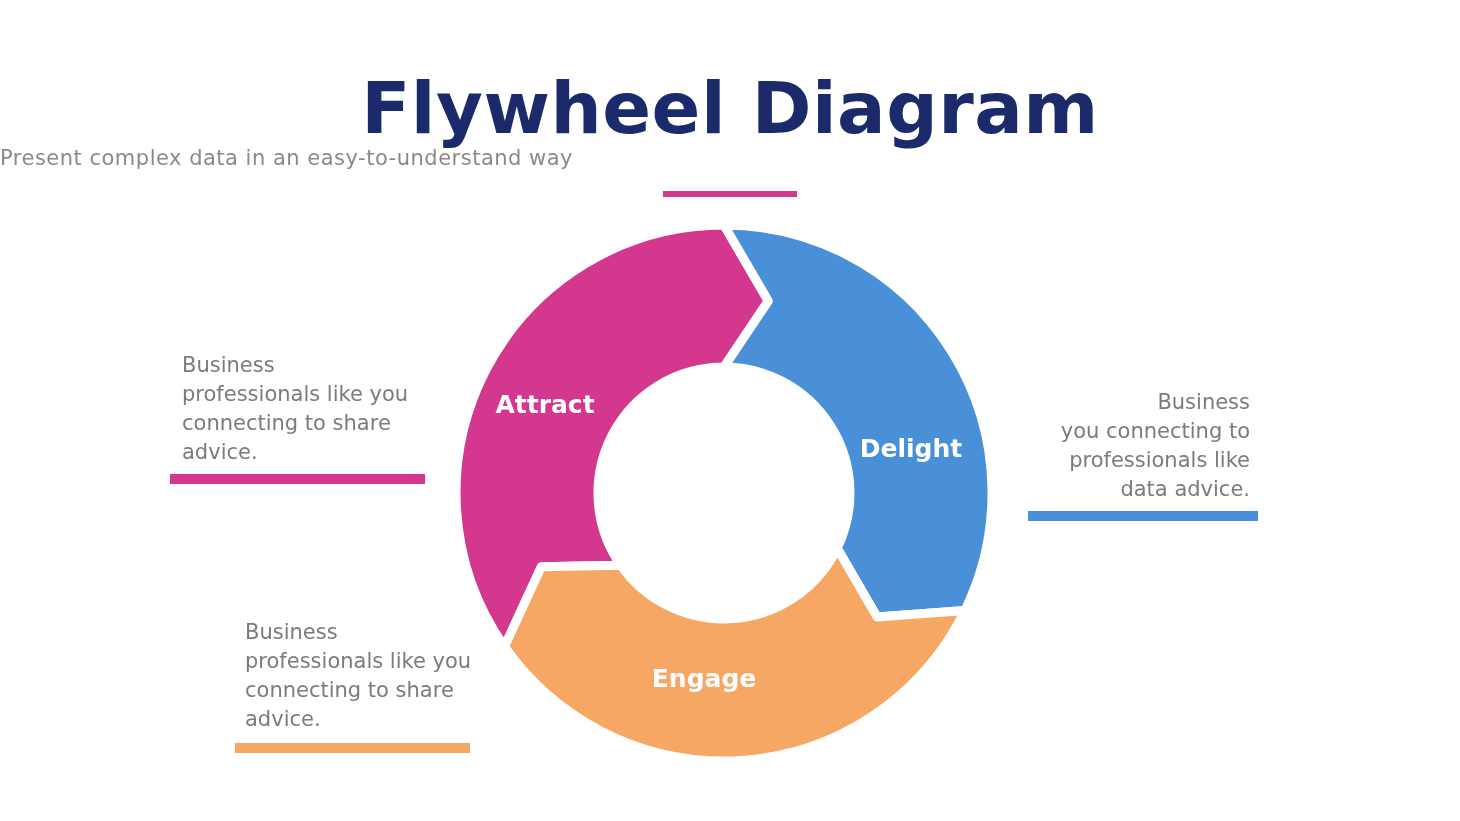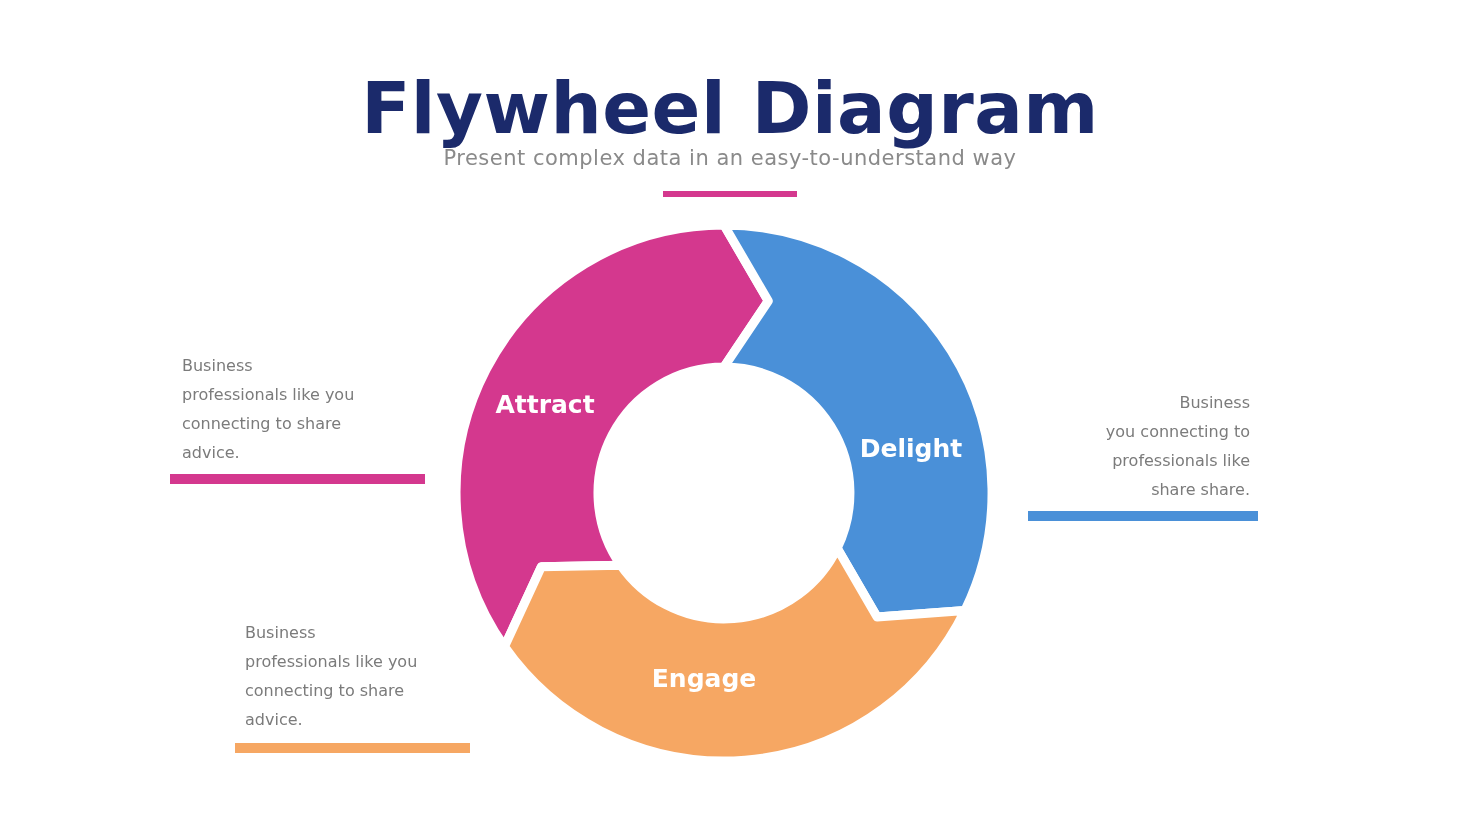--- a/index.html
+++ b/index.html
@@ -10,37 +10,37 @@
   }
   .slide{position:absolute;inset:0;}
 
   
   .title{
     position:absolute;left:0;right:0;top:66px;margin:0;
     text-align:center;font-size:72px;font-weight:700;letter-spacing:0.5px;
   }
   .subtitle{
     position:absolute;left:0;right:0;top:146px;margin:0;
-    text-align:center;font-size:21px;letter-spacing:0.5px;
+    font-size:21px;letter-spacing:0.5px;
   }
   .title-rule{
     position:absolute;left:663px;top:191px;width:134px;height:6px;
   }
 
   
   #flywheel{position:absolute;left:444px;top:213px;width:560px;height:560px;}
   #flywheel text{
     font-family:"DejaVu Sans","Liberation Sans",sans-serif;
     font-size:25px;font-weight:700;fill:#ffffff;
     text-anchor:middle;dominant-baseline:central;
   }
 
   
   .callout{position:absolute;}
-  .callout .line{font-size:16px;line-height:29px;color:#7b7b7b;white-space:nowrap;}
+  .callout .line{font-size:21px;line-height:29px;color:#7b7b7b;white-space:nowrap;}
   .callout-attract{left:182px;top:351px;text-align:left;}
   .callout-delight{right:210px;top:388px;text-align:right;}
   .callout-engage{left:245px;top:618px;text-align:left;}
 
   .accent-bar{position:absolute;height:10px;}
   .bar-attract{left:170px;top:474px;width:255px;}
   .bar-delight{left:1028px;top:511px;width:230px;}
   .bar-engage{left:235px;top:743px;width:235px;}
 </style>
 </head>
@@ -68,21 +68,21 @@
     <div class="line">professionals like you</div>
     <div class="line">connecting to share</div>
     <div class="line">advice.</div>
   </div>
   <div class="accent-bar bar-attract" style="background-color: rgb(212, 56, 142);"></div>
 
   <div class="callout callout-delight">
     <div class="line">Business</div>
     <div class="line">you connecting to</div>
     <div class="line">professionals like</div>
-    <div class="line">share share.</div>
+    <div class="line">data advice.</div>
   </div>
   <div class="accent-bar bar-delight" style="background-color: rgb(74, 144, 216);"></div>
 
   <div class="callout callout-engage">
     <div class="line">Business</div>
     <div class="line">professionals like you</div>
     <div class="line">connecting to share</div>
     <div class="line">advice.</div>
   </div>
   <div class="accent-bar bar-engage" style="background-color: rgb(246, 167, 99);"></div>

